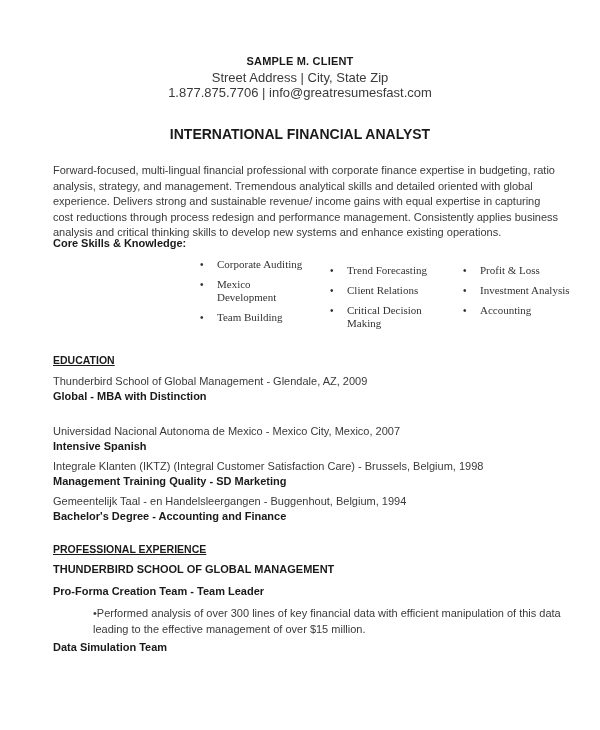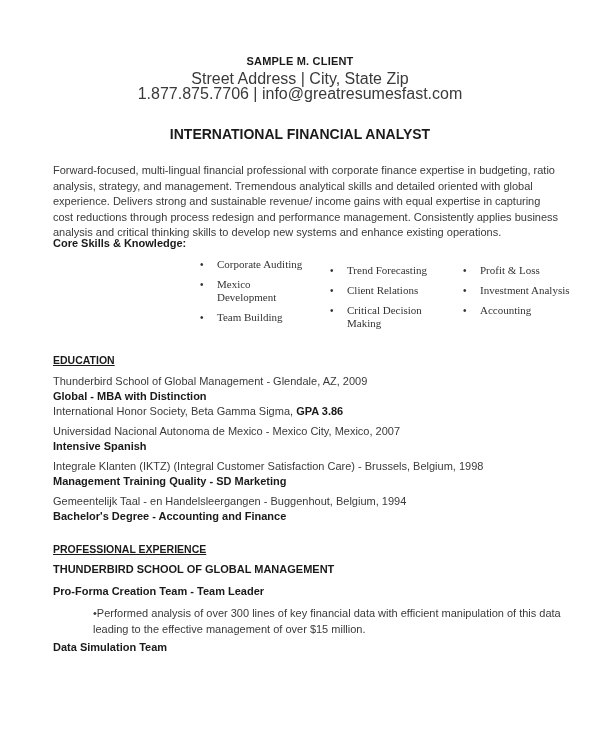--- a/index.html
+++ b/index.html
@@ -1,21 +1,21 @@
 <!DOCTYPE html>
 <html><head>
 <meta charset="utf-8">
 <style>
   html, body { margin: 0; padding: 0; background: #ffffff; }
   body { width: 600px; height: 730px; position: relative; overflow: hidden;
          font-family: "Liberation Sans", sans-serif; color: #3a3a3a; }
   .page { position: absolute; left: 0; top: 0; width: 476px; height: 730px; }
   .center { position: absolute; left: 0; width: 600px; text-align: center; }
   .name { top: 55px; font-size: 11px; font-weight: bold; color: #1a1a1a; letter-spacing: 0.2px; }
-  .contact { font-size: 16px; color: #3a3a3a; }
+  .contact { font-size: 13px; color: #3a3a3a; }
   .addr { top: 70px; }
   .phone { top: 85px; }
   .title { top: 126px; font-size: 14px; font-weight: bold; color: #1a1a1a; }
   .summary { position: absolute; left: 53px; top: 163px; width: 510px; font-size: 11px;
              line-height: 15.5px; color: #3a3a3a; }
   .skills-heading { position: absolute; left: 53px; top: 237px; font-size: 11px; font-weight: bold; color: #1a1a1a; }
   .skill-col { position: absolute; list-style: none; margin: 0; padding: 0;
                font-family: "Liberation Serif", serif; font-size: 11px; color: #333; line-height: 13px; }
   .skill-col li { position: relative; padding-left: 17px; margin-bottom: 7px; }
   .skill-col li::before { content: "•"; position: absolute; left: 0; top: 0; font-family: "Liberation Sans", sans-serif; font-size: 10px; }
@@ -59,21 +59,20 @@
   <ul class="skill-col col4">
     <li>Profit &amp; Loss</li>
     <li>Investment Analysis</li>
     <li>Accounting</li>
   </ul>
 
   <div class="section-heading edu-h">EDUCATION</div>
 
   <div class="line" style="top:375px">Thunderbird School of Global Management - Glendale, AZ, 2009</div>
   <div class="line bold" style="top:390px">Global - MBA with Distinction</div>
-  <div class="line" style="top:405px"><span>International Honor Society, Beta Gamma Sigma, </span><span class="bold">GPA 3.86</span></div>
 
   <div class="line" style="top:425px">Universidad Nacional Autonoma de Mexico - Mexico City, Mexico, 2007</div>
   <div class="line bold" style="top:440px">Intensive Spanish</div>
 
   <div class="line" style="top:460px">Integrale Klanten (IKTZ) (Integral Customer Satisfaction Care) - Brussels, Belgium, 1998</div>
   <div class="line bold" style="top:475px">Management Training Quality - SD Marketing</div>
 
   <div class="line" style="top:495px">Gemeentelijk Taal - en Handelsleergangen - Buggenhout, Belgium, 1994</div>
   <div class="line bold" style="top:510px">Bachelor's Degree - Accounting and Finance</div>
 

